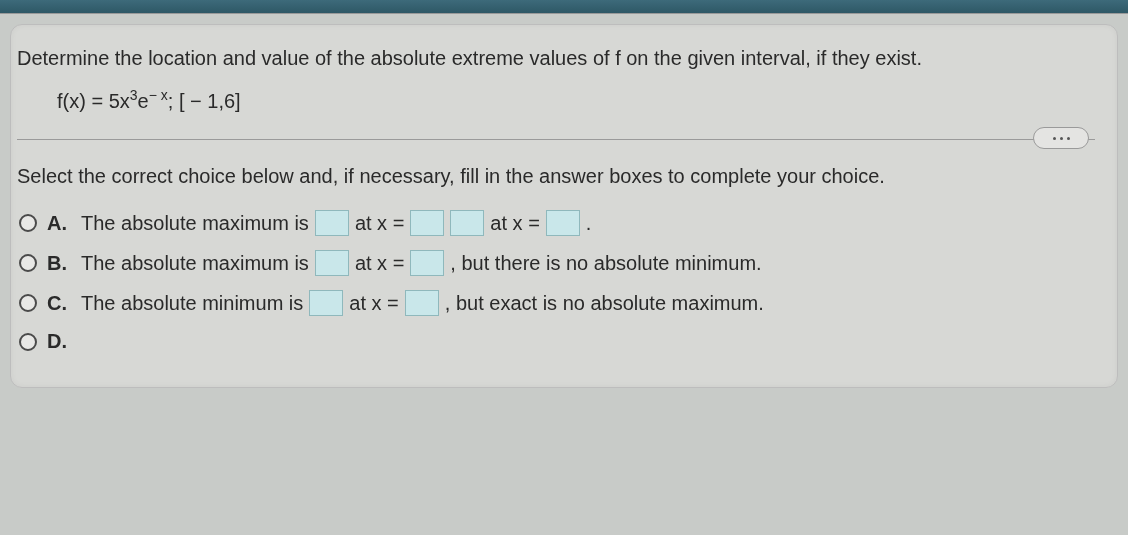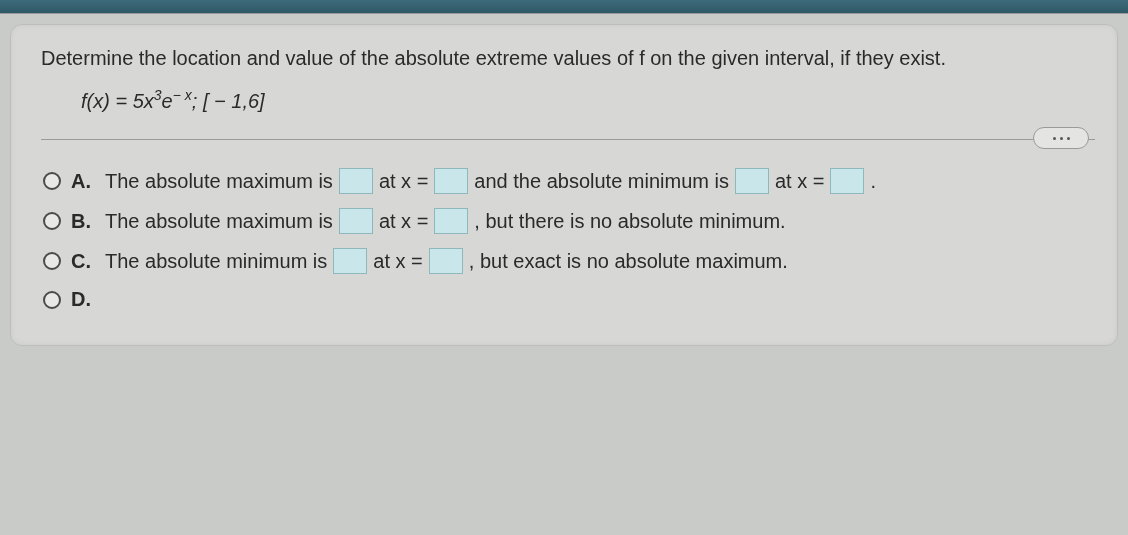--- a/index.html
+++ b/index.html
@@ -16,31 +16,30 @@
   .topbar {
     height: 14px;
     background: linear-gradient(#3d6a7a, #2e5866);
     border-bottom: 1px solid #999;
   }
   .panel {
     background: #d7d8d5;
     border: 1px solid #bdbdbd;
     border-radius: 12px;
     margin: 10px 10px 0 10px;
-    padding: 20px 22px 26px 30px;
+    padding: 20px 22px 26px 6px;
     box-shadow: inset 0 0 6px rgba(0,0,0,0.05);
   }
   .question {
     margin-bottom: 18px;
     line-height: 1.35;
   }
   .formula-line {
     padding-left: 40px;
     margin-bottom: 10px;
-    font-style: italic;
   }
   .hr-wrap {
     position: relative;
     margin: 26px 0 22px 0;
   }
   .hr-wrap hr {
     border: none;
     border-top: 1px solid #9a9a9a;
   }
   .dots-pill {
@@ -116,31 +115,31 @@
   <div class="hr-wrap">
     <hr>
     <div class="dots-pill">
       <span class="dot"></span>
       <span class="dot"></span>
       <span class="dot"></span>
     </div>
   </div>
 
   <div class="instructions">
+    <div>Select the correct choice below and, if necessary, fill in the answer boxes to complete your choice.</div>
   </div>
 
   <div class="choice-row">
     <span class="radio"></span>
     <span class="choice-letter">A.</span>
     <span class="choice-text-group">
       <span>The absolute maximum is</span>
       <span class="blank"></span>
       <span>at x =</span>
       <span class="blank"></span>
-      <span>and the absolute minimum is</span>
       <span class="blank"></span>
       <span>at x =</span>
       <span class="blank"></span>
       <span>.</span>
     </span>
   </div>
 
   <div class="choice-row">
     <span class="radio"></span>
     <span class="choice-letter">B.</span>

